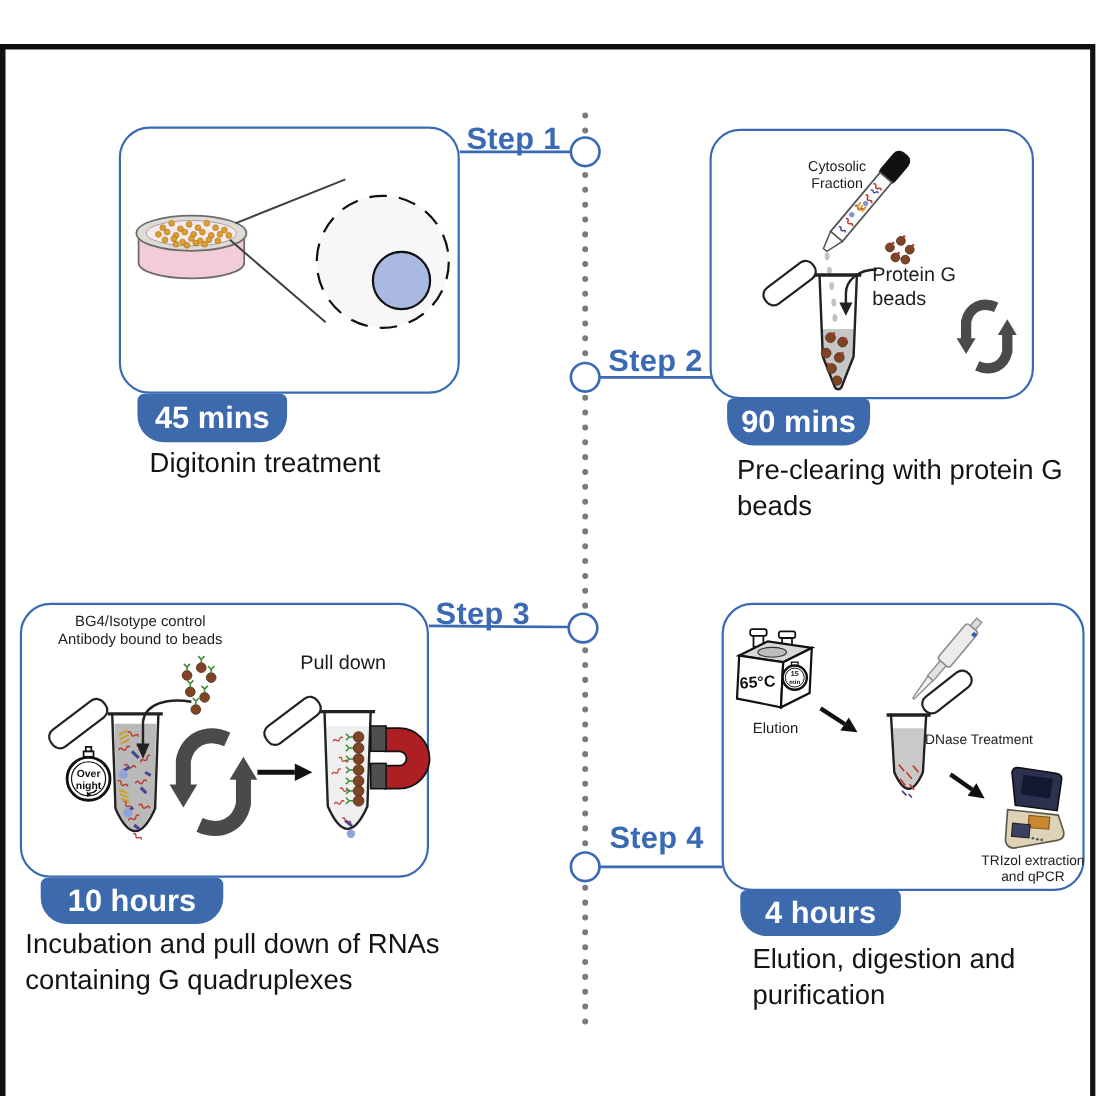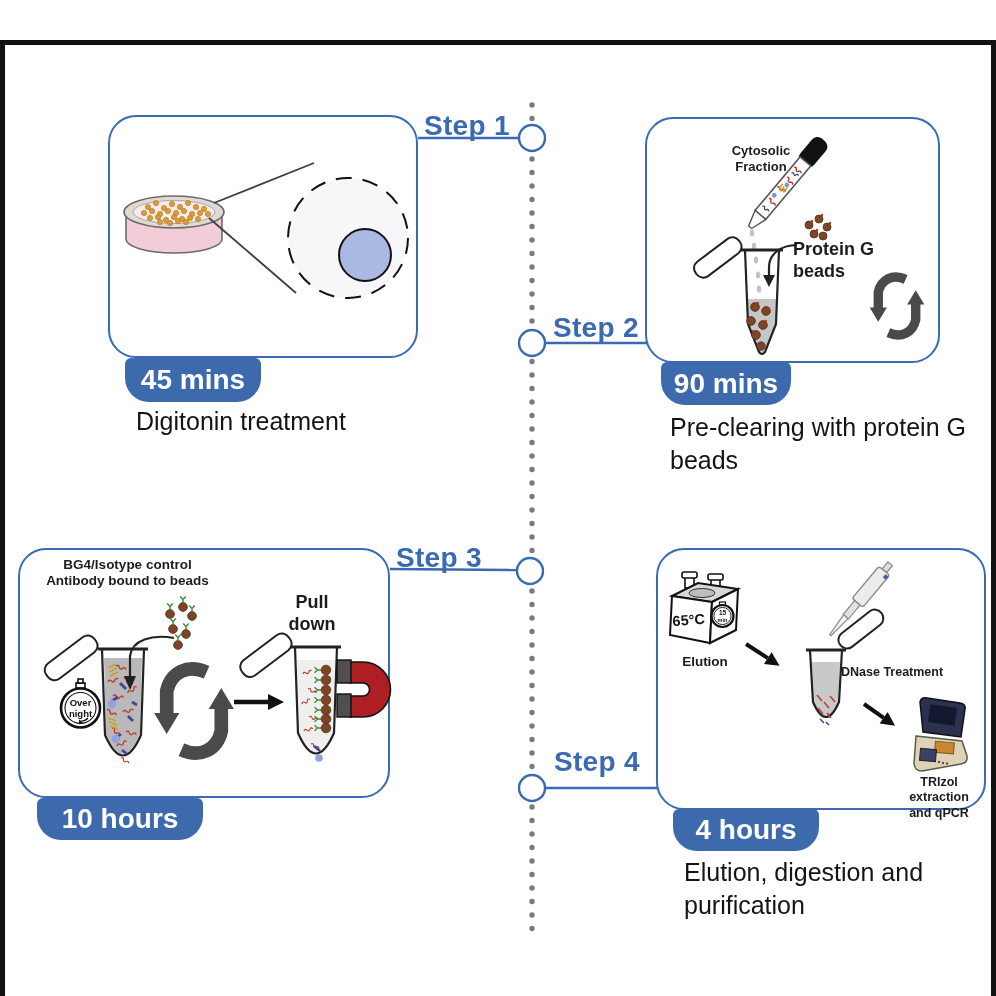--- a/index.html
+++ b/index.html
@@ -7,21 +7,21 @@
   .frame{position:relative;width:996px;height:996px;box-sizing:border-box;
          border:5px solid #111;background:#fff;overflow:hidden;margin-top:40px;}
   .overlay{position:absolute;left:0;top:0;width:996px;height:996px;pointer-events:none;}
   .panel{position:absolute;box-sizing:border-box;border:2.5px solid #3a6ab3;border-radius:28px;background:#fff;}
   .panel svg{position:absolute;left:0;top:0;}
   .step-label{position:absolute;color:#3a6ab3;font-weight:bold;font-size:28px;letter-spacing:.3px;}
   .badge{position:absolute;background:#3d69ad;color:#fff;font-weight:bold;font-size:28px;
          display:flex;align-items:center;justify-content:center;border-radius:6px 6px 24px 24px;}
   .caption{position:absolute;color:#141414;font-size:25px;line-height:1.3;}
   .caption span{display:block;}
-  .ilabel{position:absolute;color:#1c1c1c;font-weight:bold;font-size:13px;line-height:1.22;text-align:center;}
+  .ilabel{position:absolute;color:#1c1c1c;font-weight:normal;font-size:13px;line-height:1.22;text-align:center;}
   .ilabel span{display:block;}
 </style>
 </head>
 <body>
 
 <div class="frame">
 
   <svg class="overlay" viewBox="0 0 996 996">
     <line x1="527" y1="60" x2="527" y2="888" stroke="#7b7b7b" stroke-width="5.4" stroke-dasharray="0.1 13.4" stroke-linecap="round"></line>
     <line x1="413" y1="93" x2="514" y2="93" stroke="#3a6ab3" stroke-width="2.5"></line>
@@ -315,20 +315,24 @@
       </g>
     </svg>
     <div class="ilabel" style="left:25px;top:7px;width:165px;font-size:13.5px">
       <span>BG4/Isotype control</span>
       <span>Antibody bound to beads</span>
     </div>
     <div class="ilabel" style="left:252px;top:42px;width:80px;font-size:18px">Pull down</div>
   </section>
   <div class="step-label" style="left:391px;top:497px">Step 3</div>
   <div class="badge" style="left:32px;top:753px;width:166px;height:42px">10 hours</div>
+  <div class="caption" style="left:18px;top:797px;width:430px">
+    <span>Incubation and pull down of RNAs</span>
+    <span>containing G quadruplexes</span>
+  </div>
 
   <section class="panel" style="left:651px;top:503px;width:330px;height:262px">
     <svg width="330" height="262" viewBox="0 0 330 262">
       <defs>
           <path id="sq4" d="M0,0 q2.2,-3.4 4.4,0 q2.2,3.4 4.4,0" fill="none"></path>
         </defs>
 
       <g>
         <rect x="27" y="26" width="9" height="12" fill="#fff" stroke="#111" stroke-width="1.6"></rect>
         <rect x="24" y="22" width="15" height="6" rx="2" fill="#fff" stroke="#111" stroke-width="1.6"></rect>

